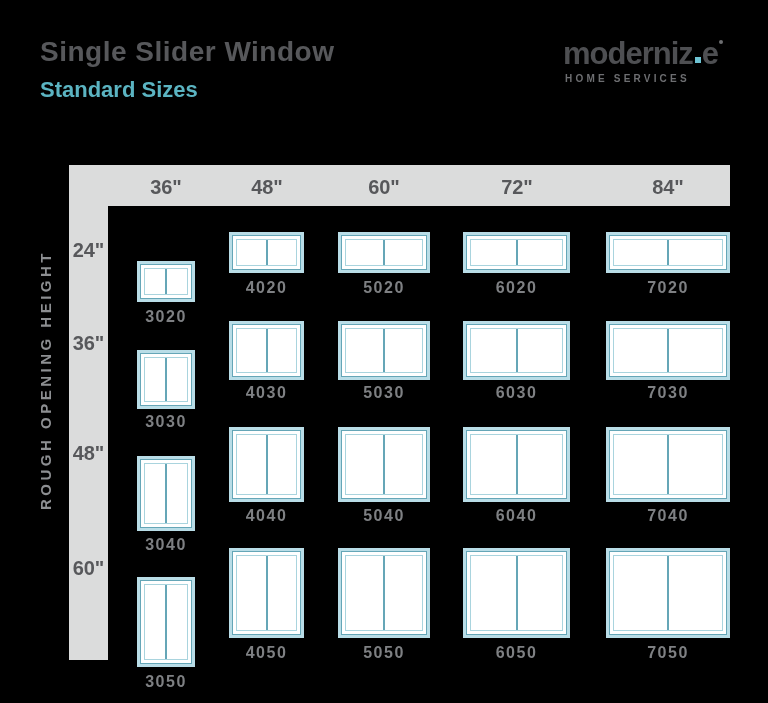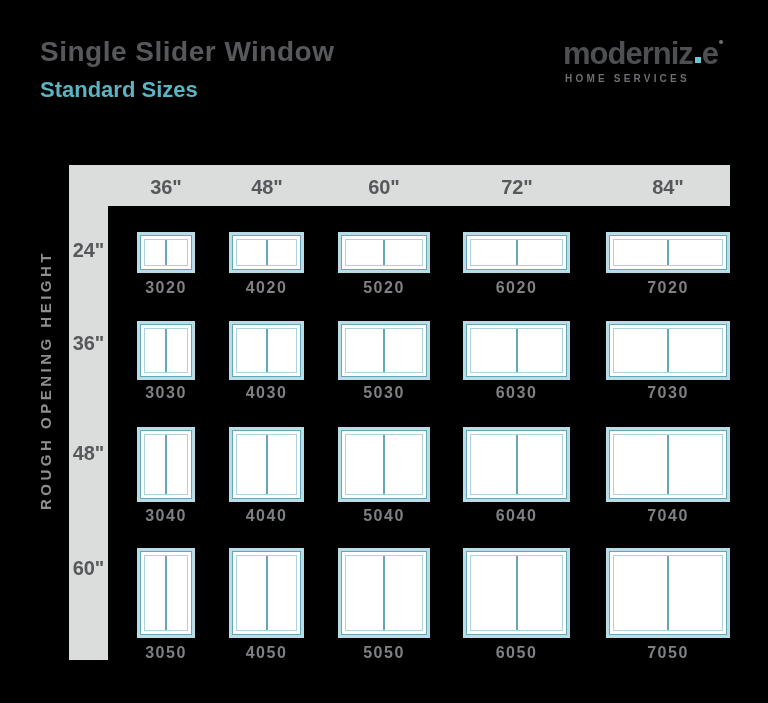--- a/index.html
+++ b/index.html
@@ -33,21 +33,21 @@
   .hl0 { top:239px; } .hl1 { top:332px; } .hl2 { top:442px; } .hl3 { top:557px; }
 
   
   .w { position:absolute; background:#65a6b7; border:3px solid #b9dde7; padding:1px; }
   .frame { width:100%; height:100%; background:#fff; padding:3px; }
   .glass { width:100%; height:100%; border:1px solid #a9d4de; display:flex; background:#fff; }
   .pane { flex:1; background:#fff; }
   .pane.rt { border-left:2px solid #65a6b7; }
 
   
-  .c0 { left:137px; width:58px; }  .c1 { left:229px; width:75px; }
+  .c0 { left:137px; width:58px;margin-top:29px; }  .c1 { left:229px; width:75px; }
   .c2 { left:338px; width:92px; }  .c3 { left:463px; width:107px; }
   .c4 { left:606px; width:124px; }
   .r0 { top:232px; height:41px; }  .r1 { top:321px; height:59px; }
   .r2 { top:427px; height:75px; }  .r3 { top:548px; height:90px; }
 
   
   .code { position:absolute; text-align:center; font-size:16px; font-weight:800; letter-spacing:1.5px; color:#7e8083; }
   .code.c0 { left:137px; width:58px; } .code.c1 { left:229px; width:75px; }
   .code.c2 { left:338px; width:92px; } .code.c3 { left:463px; width:107px; }
   .code.c4 { left:606px; width:124px; }

